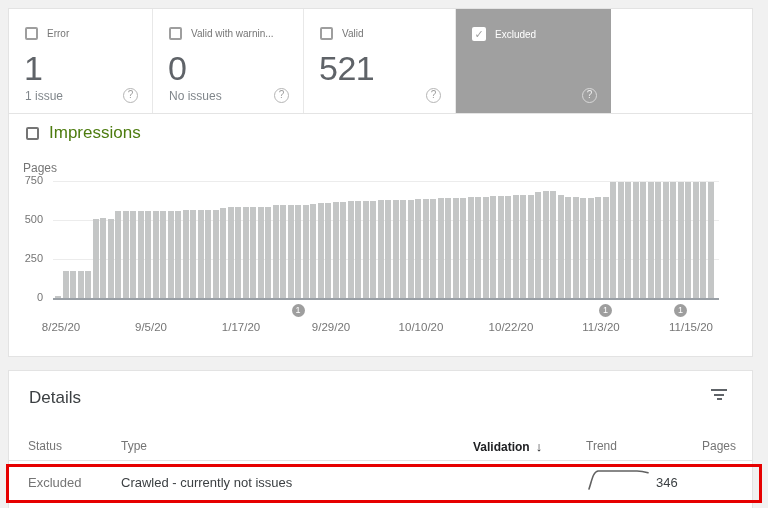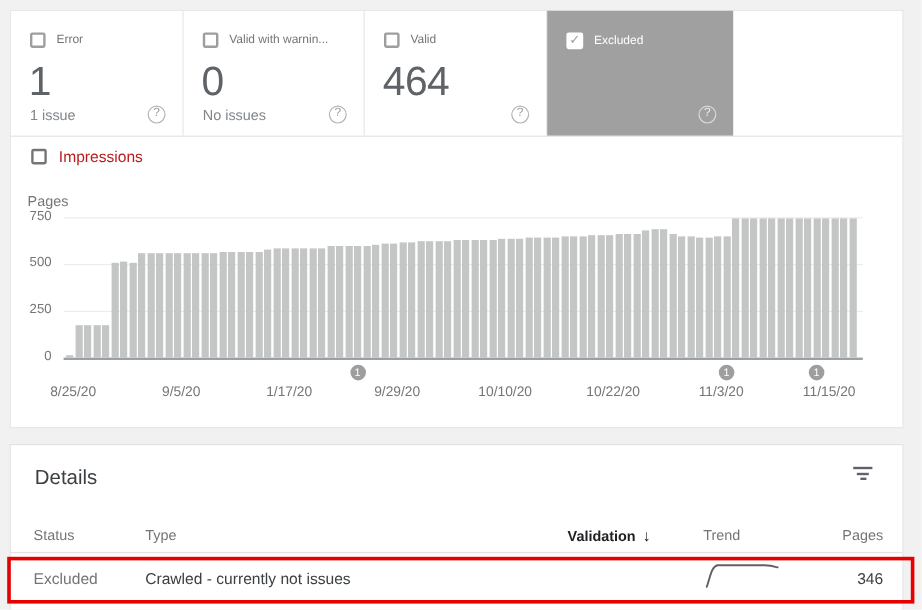--- a/index.html
+++ b/index.html
@@ -23,21 +23,21 @@
   .card.selected .card-label { color:#fff; }
   .card-value { position:absolute; left:15px; top:40px; font-size:34px; font-weight:400; color:#5f6368; letter-spacing:-0.5px; }
   .card.selected .card-value { color:#fff; }
   .card-sub { position:absolute; left:16px; top:80px; font-size:12px; color:#80868b; }
   .help { position:absolute; right:14px; bottom:10px; width:15px; height:15px; border:1.5px solid #b5b5b5; border-radius:50%; color:#9e9e9e; font-size:10px; line-height:12px; text-align:center; cursor:pointer; }
   .card.selected .help { border-color:#d9d9d9; color:#eee; }
 
   
   .impressions { position:absolute; left:17px; top:114px; display:flex; align-items:center; gap:10px; cursor:pointer; }
   .impressions .cbx { border-color:#757575; }
-  .impressions-label { font-size:13px; color:#b91c1c; }
+  .impressions-label { font-size:17px; color:#4d7c0f; }
 
   
   .axis-title { position:absolute; left:14px; top:152px; font-size:12px; color:#757575; }
   .gridline { position:absolute; left:44px; width:666px; height:1px; background:#ececec; }
   .axis-zero { position:absolute; left:44px; width:666px; height:2px; background:#9aa0a6; }
   .ytick { position:absolute; width:34px; text-align:right; font-size:11px; color:#757575; }
   .bar { position:absolute; width:6px; background:#c4c6c6; }
   .xtick { position:absolute; width:70px; text-align:center; font-size:11.5px; color:#757575; top:312px; }
   .marker { position:absolute; width:13px; height:13px; border-radius:50%; background:#9e9e9e; color:#fff; font-size:9px; line-height:13px; text-align:center; top:295px; cursor:pointer; }
 
@@ -54,21 +54,21 @@
   .th-validation .arrow { font-weight:normal; font-size:13px; margin-left:6px; color:#202124; }
   .th-trend { left:577px; }
   .th-pages { left:647px; width:80px; text-align:right; }
 
   .trow { position:absolute; left:0; top:91px; width:100%; height:42px; font-size:13px; cursor:pointer; }
   .td { position:absolute; top:13px; }
   .td-status { left:19px; color:#757575; }
   .td-type { left:112px; color:#3c4043; }
   .td-validation { left:455px; color:#9aa0a6;margin-top:44px; }
   .td-trend { left:578px; top:5px; }
-  .td-pages { left:647px; width:80px; text-align:right; color:#3c4043; }
+  .td-pages { left:647px; width:80px; color:#3c4043; }
 
   .annotation-box { position:absolute; left:6px; top:464px; width:756px; height:39px; border:3px solid #e60000; pointer-events:none; z-index:10; }
 </style>
 </head>
 <body>
 
 <div class="panel" id="panel-top">
 
   <div class="cards-row">
     <div class="card c0">
@@ -89,21 +89,21 @@
       <div class="card-value">0</div>
       <div class="card-sub">No issues</div>
       <div class="help">?</div>
     </div>
 
     <div class="card c2">
       <div class="card-head">
         <span class="cbx"></span>
         <span class="card-label">Valid</span>
       </div>
-      <div class="card-value">464</div>
+      <div class="card-value">521</div>
       <div class="help">?</div>
     </div>
 
     <div class="card c3 selected">
       <div class="card-head">
         <span class="cbx checked">✓</span>
         <span class="card-label">Excluded</span>
       </div>
       <div class="help">?</div>
     </div>

